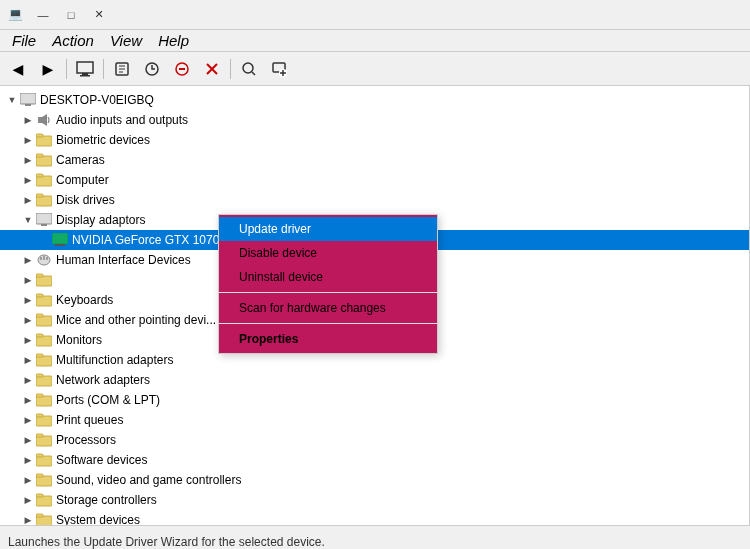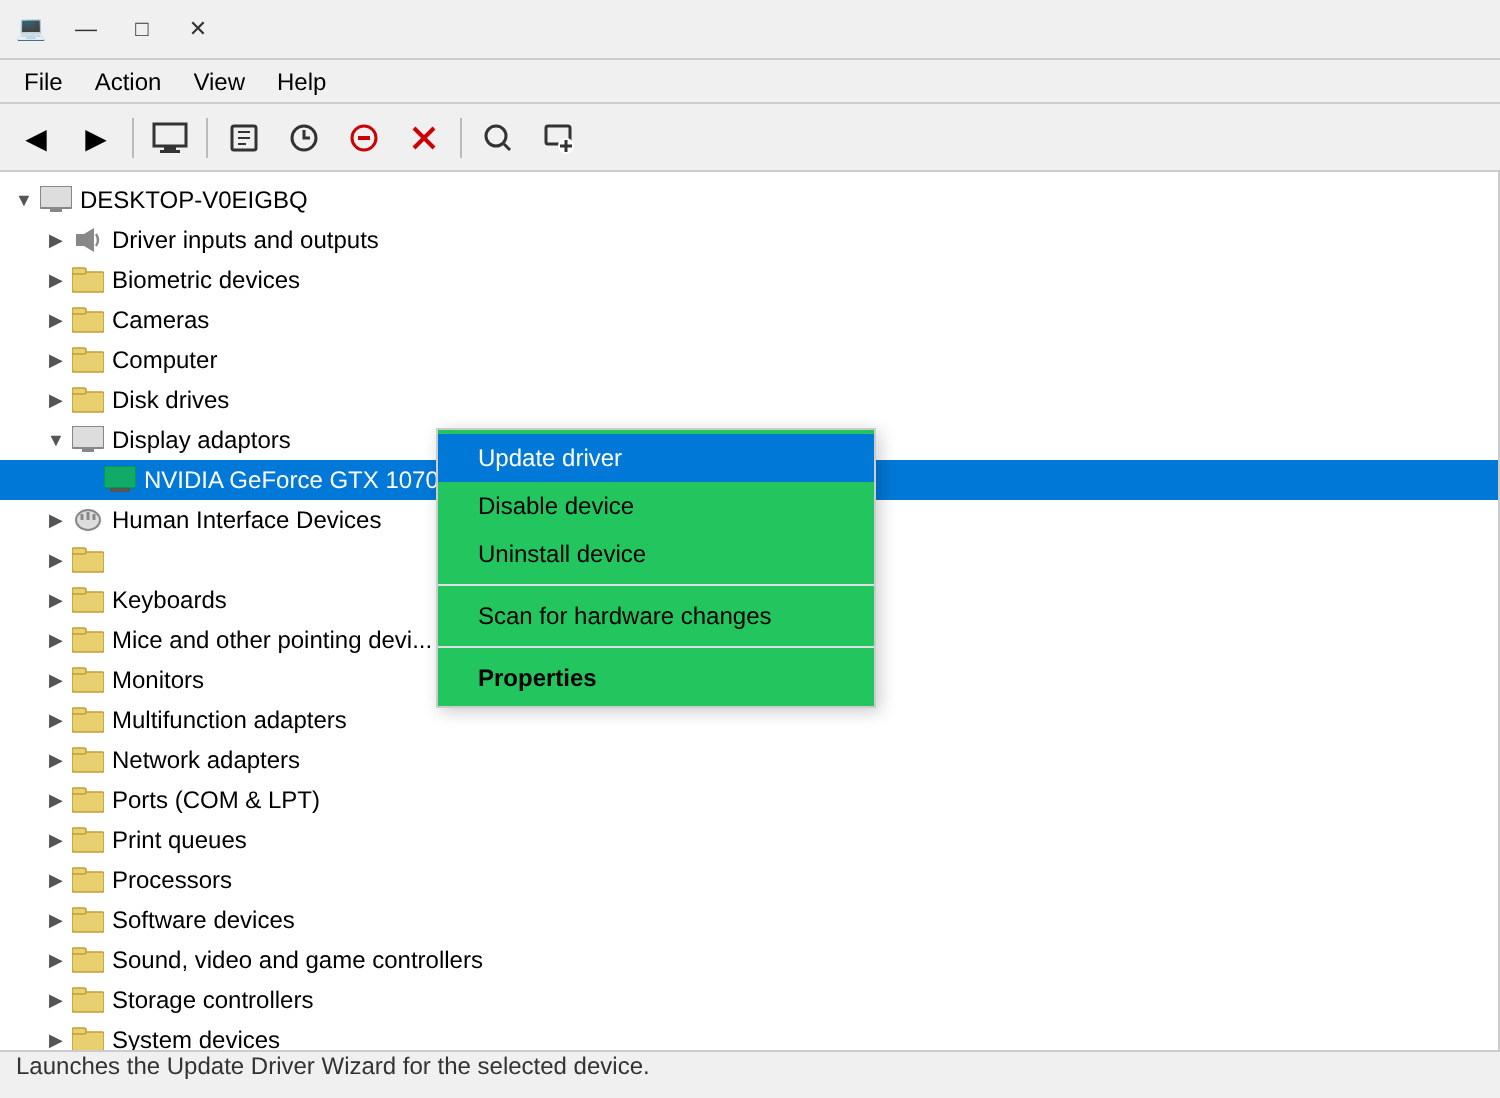--- a/index.html
+++ b/index.html
@@ -54,21 +54,22 @@
       background: #f0f0f0;
       height: 22px;
       display: flex;
       align-items: center;
       padding: 0 4px;
       border-bottom: 1px solid #ccc;
     }
     .menu-item {
       padding: 2px 8px;
       cursor: pointer;
-      font-size: 12px;
+      font-size: 15px;
+      font-style: italic;
     }
 
     
     .toolbar {
       background: #f0f0f0;
       height: 34px;
       display: flex;
       align-items: center;
       padding: 0 4px;
       border-bottom: 1px solid #ccc;
@@ -137,21 +138,21 @@
       justify-content: center;
       font-size: 13px;
     }
     .tree-label {
       font-size: 12px;
     }
 
     
     .context-menu {
       position: absolute;
-      background: #22c55e;
+      background: #be185d;
       border: 1px solid #ccc;
       box-shadow: 2px 2px 8px rgba(0,0,0,0.2);
       width: 220px;
       z-index: 100;
       padding: 2px 0;
     }
     .context-menu-item {
       padding: 5px 20px;
       cursor: pointer;
       font-size: 12px;
@@ -163,21 +164,21 @@
       background: #e0e0e0;
       margin: 3px 0;
     }
 
     
     .status-bar {
       height: 24px;
       background: #f0f0f0;
       border-top: 1px solid #ccc;
       display: flex;
-      align-items: flex-start;
+      align-items: flex-end;
       padding: 0 8px;
       font-size: 12px;
       color: #333;
     }
 
     
     .cursor-indicator {
       position: absolute;
       font-size: 16px;
       color: #000;
@@ -280,21 +281,21 @@
       </div>
       <div class="tree-item" style="padding-left: 20px;">
         <span class="tree-toggle" style="font-size: 9px; color: rgb(85, 85, 85);">▶</span>
         <span class="tree-icon">
           <svg width="16" height="16" viewBox="0 0 16 16">
             <rect x="2" y="5" width="4" height="6" fill="#888"></rect>
             <polygon points="6,5 11,2 11,14 6,11" fill="#888"></polygon>
             <path d="M12,5 Q14,8 12,11" fill="none" stroke="#888" stroke-width="1.2"></path>
           </svg>
         </span>
-        <span class="tree-label">Driver inputs and outputs</span>
+        <span class="tree-label">Audio inputs and outputs</span>
       </div>
       <div class="tree-item" style="padding-left: 20px;">
         <span class="tree-toggle" style="font-size: 9px; color: rgb(85, 85, 85);">▶</span>
         <span class="tree-icon">
           <svg width="16" height="14" viewBox="0 0 16 14">
             <rect x="0" y="3" width="16" height="10" rx="1" fill="#e8d070" stroke="#c0a030" stroke-width="0.8"></rect>
             <rect x="0" y="1" width="7" height="3" rx="1" fill="#e8d070" stroke="#c0a030" stroke-width="0.8"></rect>
           </svg>
         </span>
         <span class="tree-label">Biometric devices</span>

